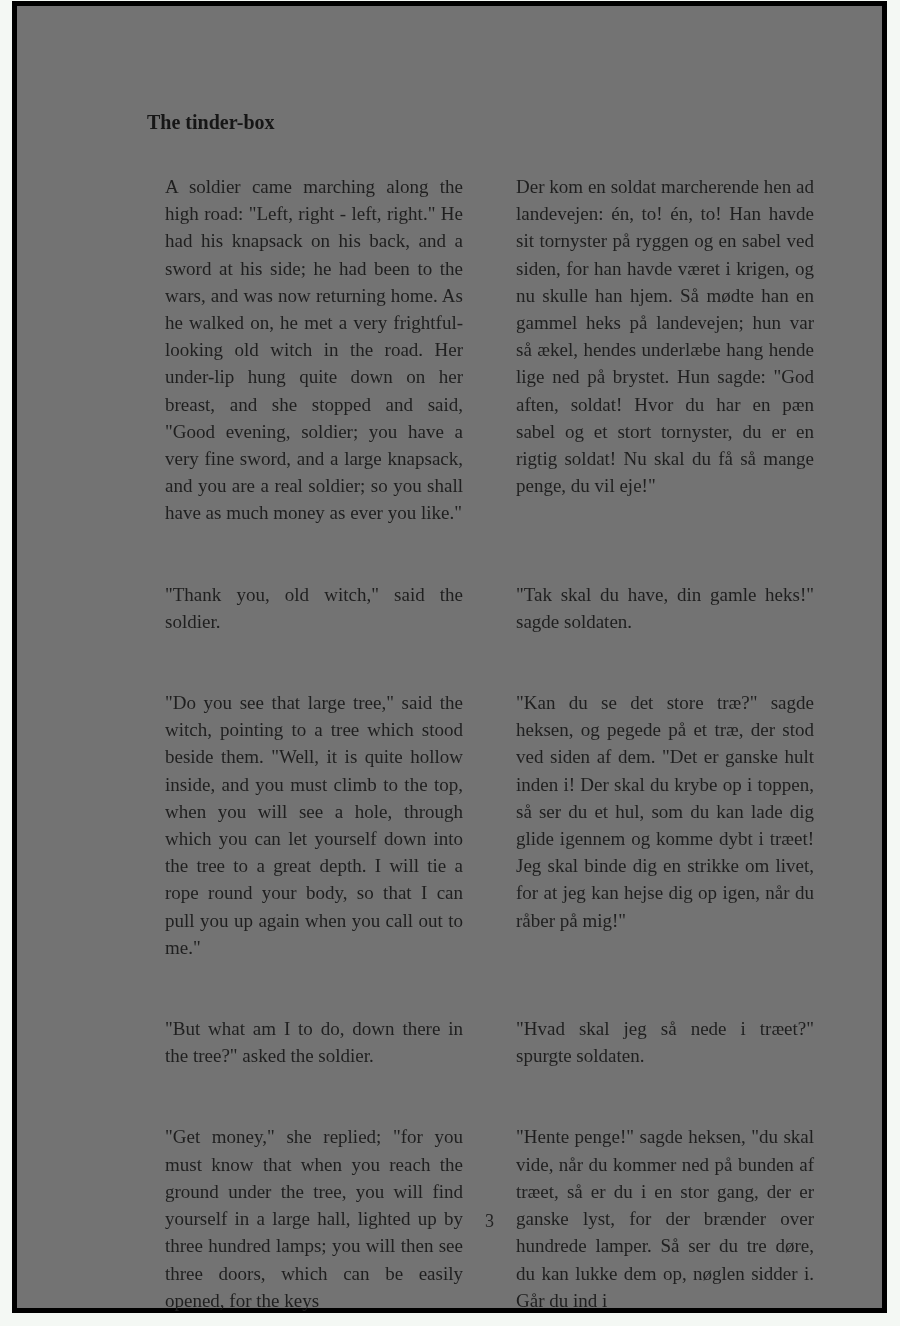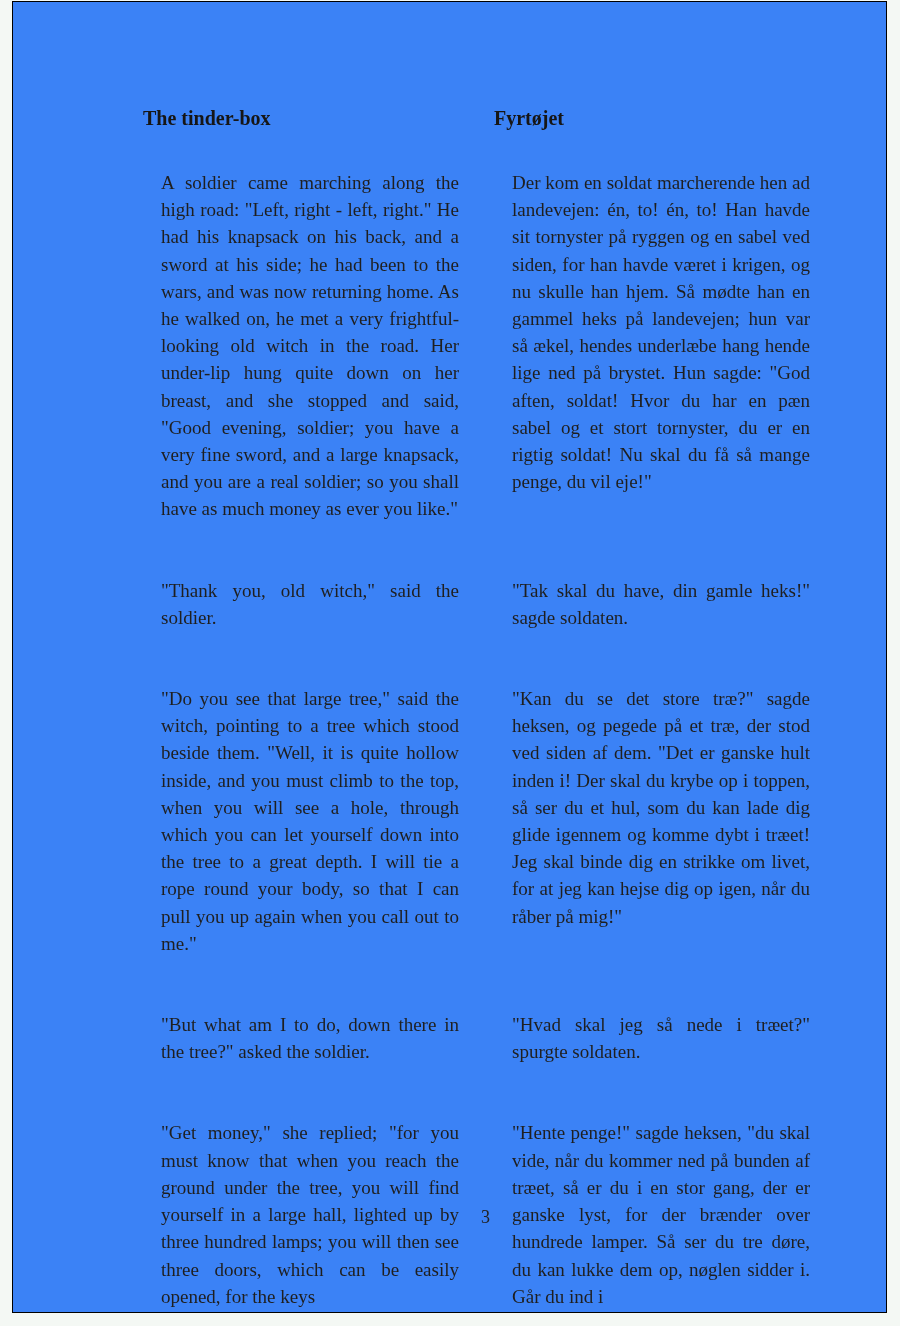--- a/index.html
+++ b/index.html
@@ -14,22 +14,22 @@
     font-family: "Liberation Serif", serif;
     overflow: hidden;
   }
   .page {
     position: absolute;
     left: 12px;
     top: 1px;
     width: 875px;
     height: 1312px;
     box-sizing: border-box;
-    background: #3b82f6;
-    border: 1px solid #000000;
+    background: #737373;
+    border: 5px solid #000000;
   }
   .text-block {
     position: absolute;
     left: 130px;
     top: 103px;
     width: 685px;
   }
   .row {
     display: grid;
     grid-template-columns: 334px 334px;
@@ -63,21 +63,20 @@
     color: #222222;
   }
 </style>
 </head>
 <body>
 
 <div class="page">
   <div class="text-block">
     <div class="row heading-row">
       <div class="heading">The tinder-box</div>
-      <div class="heading">Fyrtøjet</div>
     </div>
     <div id="paragraph-rows">
         <div class="row">
           <p class="para">A soldier came marching along the high road: "Left, right - left, right." He had his knapsack on his back, and a sword at his side; he had been to the wars, and was now returning home. As he walked on, he met a very frightful-looking old witch in the road. Her under-lip hung quite down on her breast, and she stopped and said, "Good evening, soldier; you have a very fine sword, and a large knapsack, and you are a real soldier; so you shall have as much money as ever you like."</p>
           <p class="para">Der kom en soldat marcherende hen ad landevejen: én, to! én, to! Han havde sit tornyster på ryggen og en sabel ved siden, for han havde været i krigen, og nu skulle han hjem. Så mødte han en gammel heks på landevejen; hun var så ækel, hendes underlæbe hang hende lige ned på brystet. Hun sagde: "God aften, soldat! Hvor du har en pæn sabel og et stort tornyster, du er en rigtig soldat! Nu skal du få så mange penge, du vil eje!"</p>
         </div>
         <div class="row">
           <p class="para">"Thank you, old witch," said the soldier.</p>
           <p class="para">"Tak skal du have, din gamle heks!" sagde soldaten.</p>
         </div>

